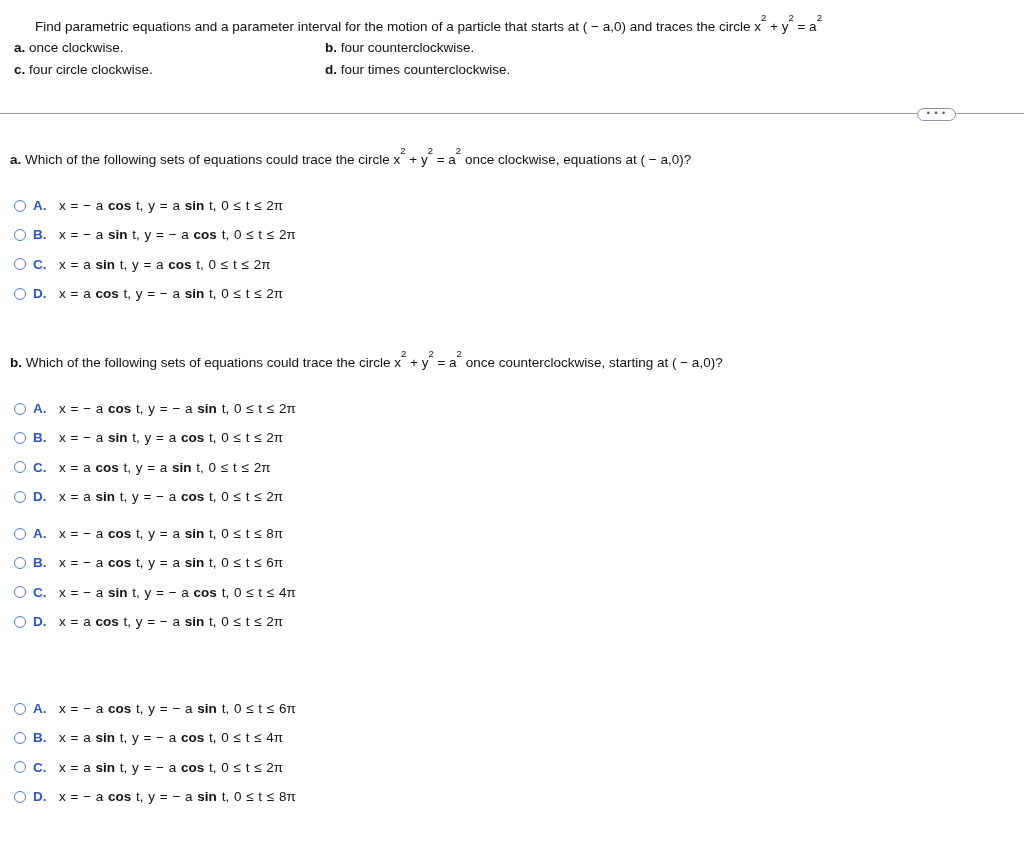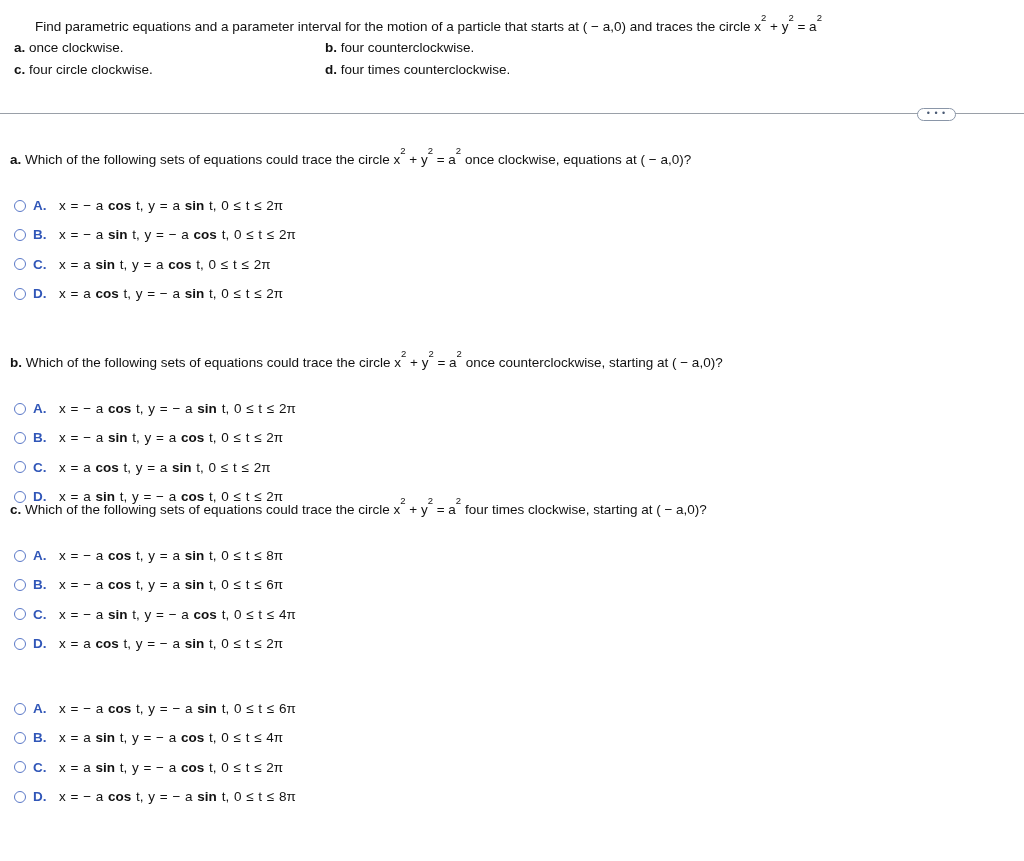--- a/index.html
+++ b/index.html
@@ -94,21 +94,20 @@
           <span class="opt-expr"><span>x = a</span> <b>cos</b><span> t, y = a </span><b>sin</b><span> t, 0 ≤ t ≤ 2π</span></span>
         </div>
         <div class="option">
           <span class="radio"></span>
           <span class="opt-letter">D.</span>
           <span class="opt-expr"><span>x = a</span> <b>sin</b><span> t, y = − a </span><b>cos</b><span> t, 0 ≤ t ≤ 2π</span></span>
         </div>
       </div>
     </div>
     <div class="question" style="top: 499px;">
-      <div class="q-text"><b>c.</b><span> Which of the following sets of equations could trace the circle x</span><sup>2</sup><span> + y</span><sup>2</sup><span> = a</span><sup>2</sup><span> four times clockwise, starting at ( − a,0)?</span></div>
       <div class="options">
         <div class="option">
           <span class="radio"></span>
           <span class="opt-letter">A.</span>
           <span class="opt-expr"><span>x = − a</span> <b>cos</b><span> t, y = a </span><b>sin</b><span> t, 0 ≤ t ≤ 8π</span></span>
         </div>
         <div class="option">
           <span class="radio"></span>
           <span class="opt-letter">B.</span>
           <span class="opt-expr"><span>x = − a</span> <b>cos</b><span> t, y = a </span><b>sin</b><span> t, 0 ≤ t ≤ 6π</span></span>

